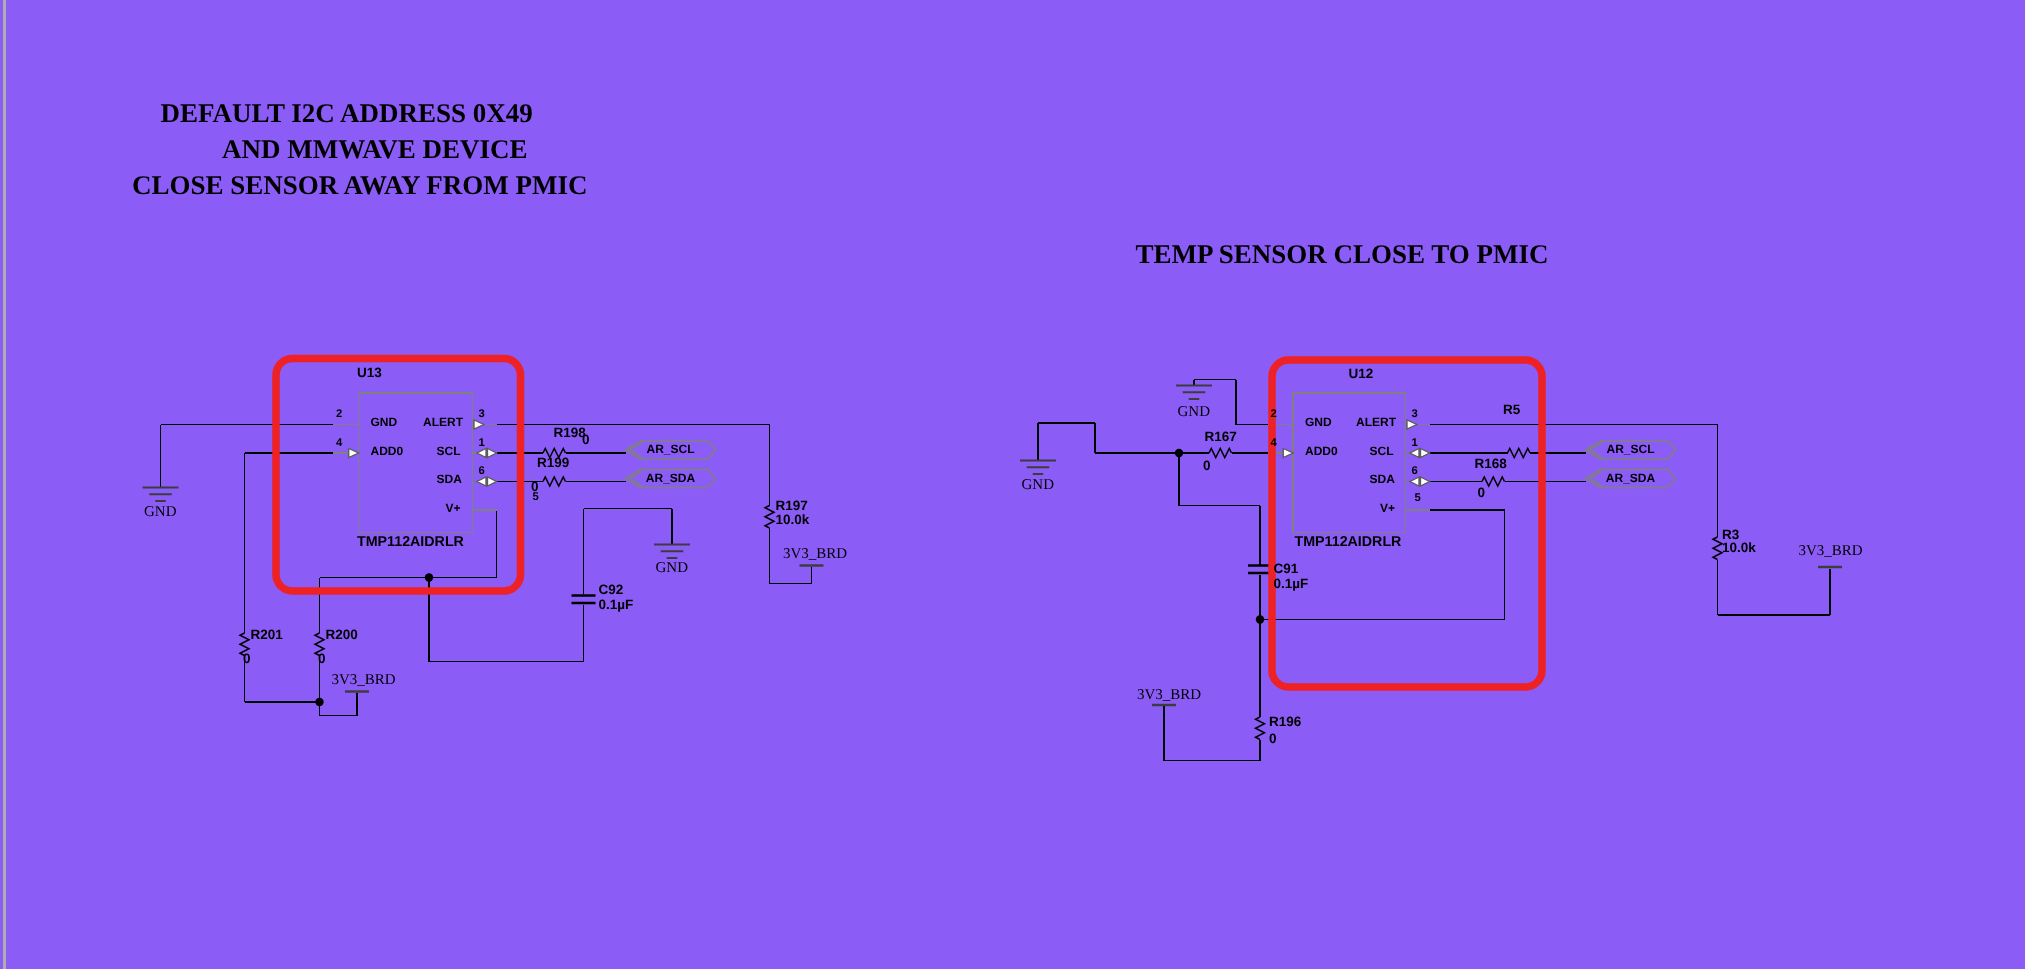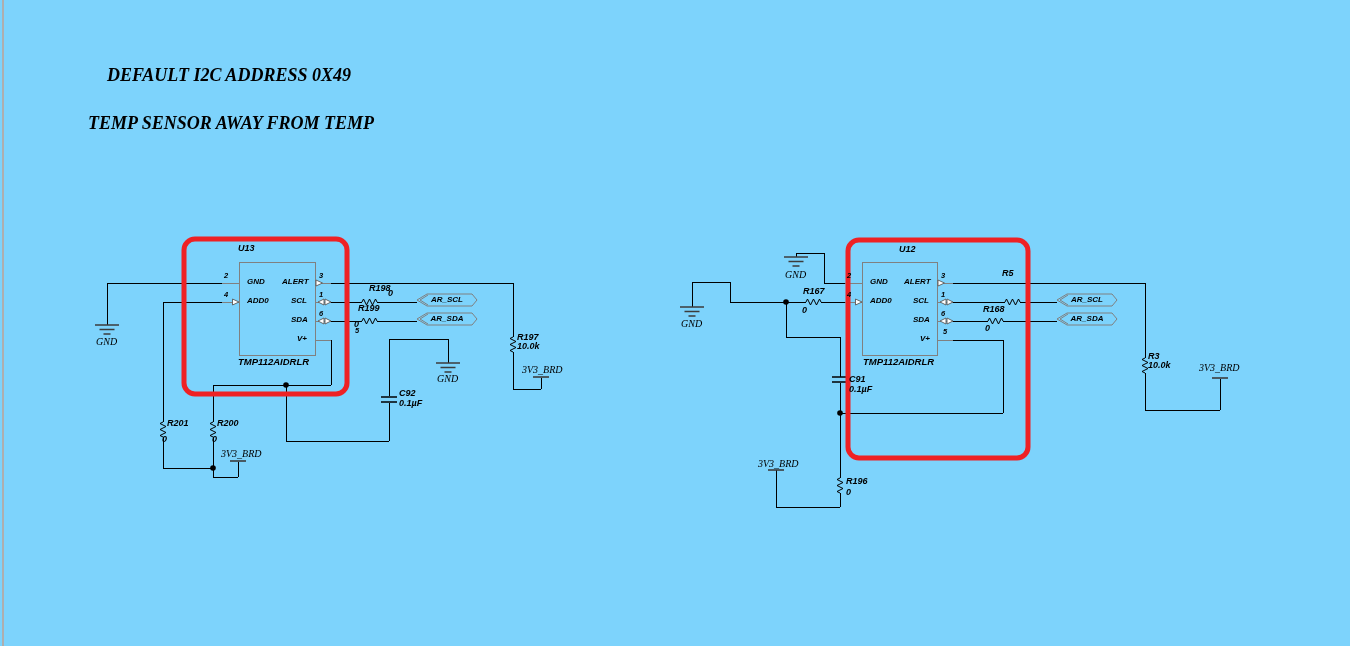--- a/index.html
+++ b/index.html
@@ -1,17 +1,17 @@
 <!DOCTYPE html>
 <html><head>
 <meta charset="utf-8">
 <style>
   html,body{margin:0;padding:0;background:#ffffff;}
-  .canvas{position:relative;width:1350px;height:646px;background:#7dd3fc;overflow:hidden;
-          font-family:"Liberation Sans",sans-serif;font-style:italic;}
+  .canvas{position:relative;width:1350px;height:646px;background:#8b5cf6;overflow:hidden;
+          font-family:"Liberation Sans",sans-serif;}
   .page-edge{position:absolute;left:2px;top:0;width:2px;height:646px;background:#aeaeae;}
   svg.sch{position:absolute;left:0;top:0;}
   .lbl{position:absolute;line-height:1;white-space:nowrap;color:#000;}
   .title{font-family:"Liberation Serif",serif;font-weight:bold;font-size:18px;}
   .ref{font-size:9px;font-weight:bold;}
   .part{font-size:9.5px;font-weight:bold;}
   .pin{font-size:8px;font-weight:bold;}
   .pnum{font-size:7.5px;font-weight:bold;}
   .net{font-family:"Liberation Serif",serif;font-size:10px;}
   .conn{font-size:8px;font-weight:bold;width:56px;text-align:center;}
@@ -102,21 +102,23 @@
       <path d="M947 318 L953 321 L947 324 Z M946 318 L940 321 L946 324 Z"></path>
     </g>
     <g stroke="#808080" fill="none" stroke-width="1">
       <path d="M1057 300 L1067 294 H1112 L1117 300 L1112 306 H1067 Z M1068 295 L1060 300 L1068 305"></path>
       <path d="M1057 319 L1067 313 H1112 L1117 319 L1112 325 H1067 Z M1068 314 L1060 319 L1068 324"></path>
     </g>
     <rect x="848" y="240" width="180" height="218" rx="11" fill="none" stroke="#ee2124" stroke-width="5"></rect>
   </svg>
 
   <span class="lbl title" style="left:107px;top:66px">DEFAULT I2C ADDRESS 0X49</span>
-  <span class="lbl title" style="left:88px;top:114px">TEMP SENSOR AWAY FROM TEMP</span>
+  <span class="lbl title" style="left:148px;top:90px">AND MMWAVE DEVICE</span>
+  <span class="lbl title" style="left:88px;top:114px">CLOSE SENSOR AWAY FROM PMIC</span>
+  <span class="lbl title" style="left:757px;top:160px">TEMP SENSOR CLOSE TO PMIC</span>
 
   <span class="lbl ref" style="left:238px;top:244px">U13</span>
   <span class="lbl part" style="left:238px;top:357px">TMP112AIDRLR</span>
   <span class="lbl pin" style="left:247px;top:278px">GND</span>
   <span class="lbl pin" style="left:247px;top:297px">ADD0</span>
   <span class="lbl pin" style="left:282px;top:278px">ALERT</span>
   <span class="lbl pin" style="left:291px;top:297px">SCL</span>
   <span class="lbl pin" style="left:291px;top:316px">SDA</span>
   <span class="lbl pin" style="left:297px;top:335px">V+</span>
   <span class="lbl pnum" style="left:224px;top:272px">2</span>

